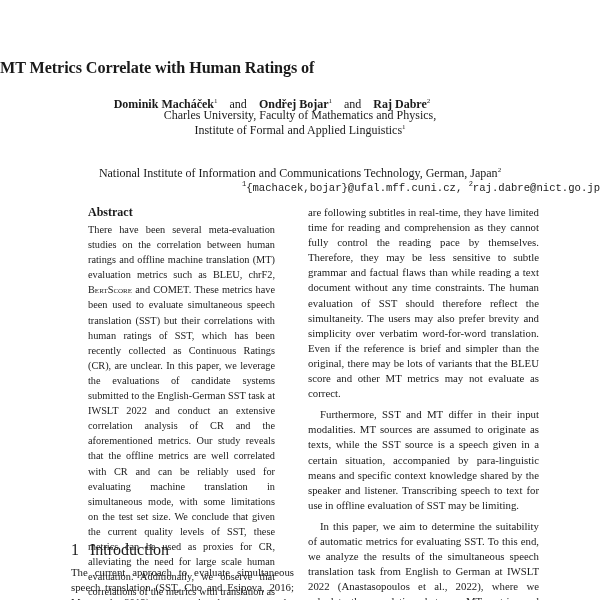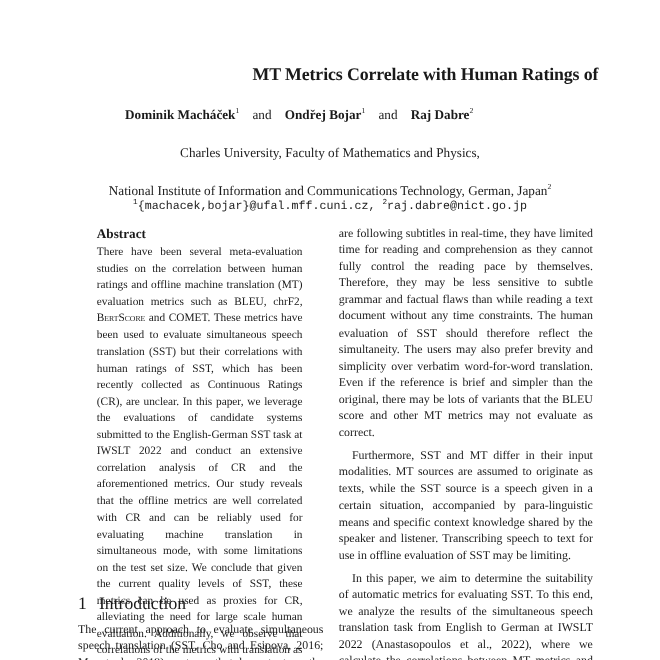--- a/index.html
+++ b/index.html
@@ -3,34 +3,34 @@
 <meta charset="utf-8">
 <style>
   html, body { margin:0; padding:0; }
   body {
     width:600px; height:600px; overflow:hidden; background:#ffffff;
     position:relative; color:#1a1a1a;
     font-family:"Liberation Serif", "DejaVu Serif", serif;
   }
   .abs { position:absolute; }
   .title {
-    left:0; width:544px; top:60px; text-align:right;
+    left:0; width:544px; top:60px; text-align:left;
     font-weight:bold; font-size:16.2px; line-height:16px; letter-spacing:-0.1px;
   }
   .authors {
     left:0; width:544px; top:97px; text-align:center; font-size:12px; line-height:14px;
   }
   .authors b { font-weight:bold; }
   .authors sup, .aff sup, .emails sup { font-size:7px; vertical-align:5px; line-height:0; }
   .and { margin:0 9px; }
   .aff {
     left:0; width:600px; text-align:center; font-size:12px; line-height:15px;
   }
   .emails {
-    left:0; width:600px; top:181px; text-align:center;
+    left:0; width:600px; top:181px; text-align:right;
     font-family:"Liberation Mono", "DejaVu Sans Mono", monospace; font-size:10.6px; line-height:14px;
   }
   .abstract-heading {
     left:88px; width:187px; top:205px; text-align:left;
     font-weight:bold; font-size:12px; line-height:14px;
   }
   .abstract-text {
     left:88px; width:187px; top:222px;
     font-size:10.3px; line-height:15.1px; text-align:justify; hyphens:none;
   }
@@ -58,22 +58,23 @@
 </div>
 
 <div class="abs authors">
   <b>Dominik Macháček</b><sup>1</sup>
   <span class="and">and</span>
   <b>Ondřej Bojar</b><sup>1</sup>
   <span class="and">and</span>
   <b>Raj Dabre</b><sup>2</sup>
 </div>
 
-<div class="abs aff" style="top:132px;">
+<div class="abs aff" style="top:108px;">
   <div>Charles University, Faculty of Mathematics and Physics,</div>
+  <div><span>Institute of Formal and Applied Linguistics</span><sup>1</sup></div>
 </div>
 
 <div class="abs aff" style="top:166px;">
   <span>National Institute of Information and Communications Technology, German, Japan</span><sup>2</sup>
 </div>
 
 <div class="abs emails">
   <sup>1</sup><span>{machacek,bojar}@ufal.mff.cuni.cz, </span><sup>2</sup><span>raj.dabre@nict.go.jp</span>
 </div>
 

